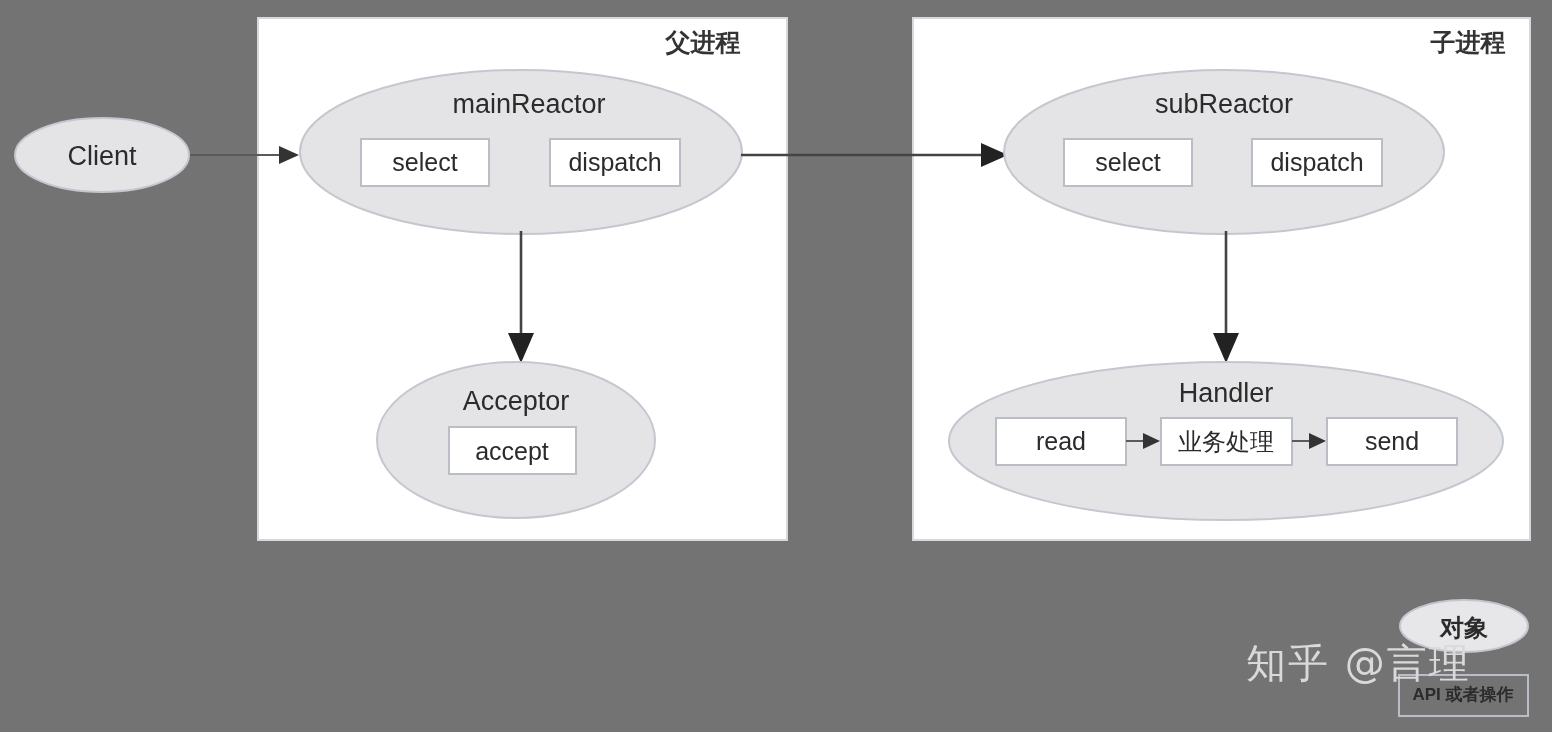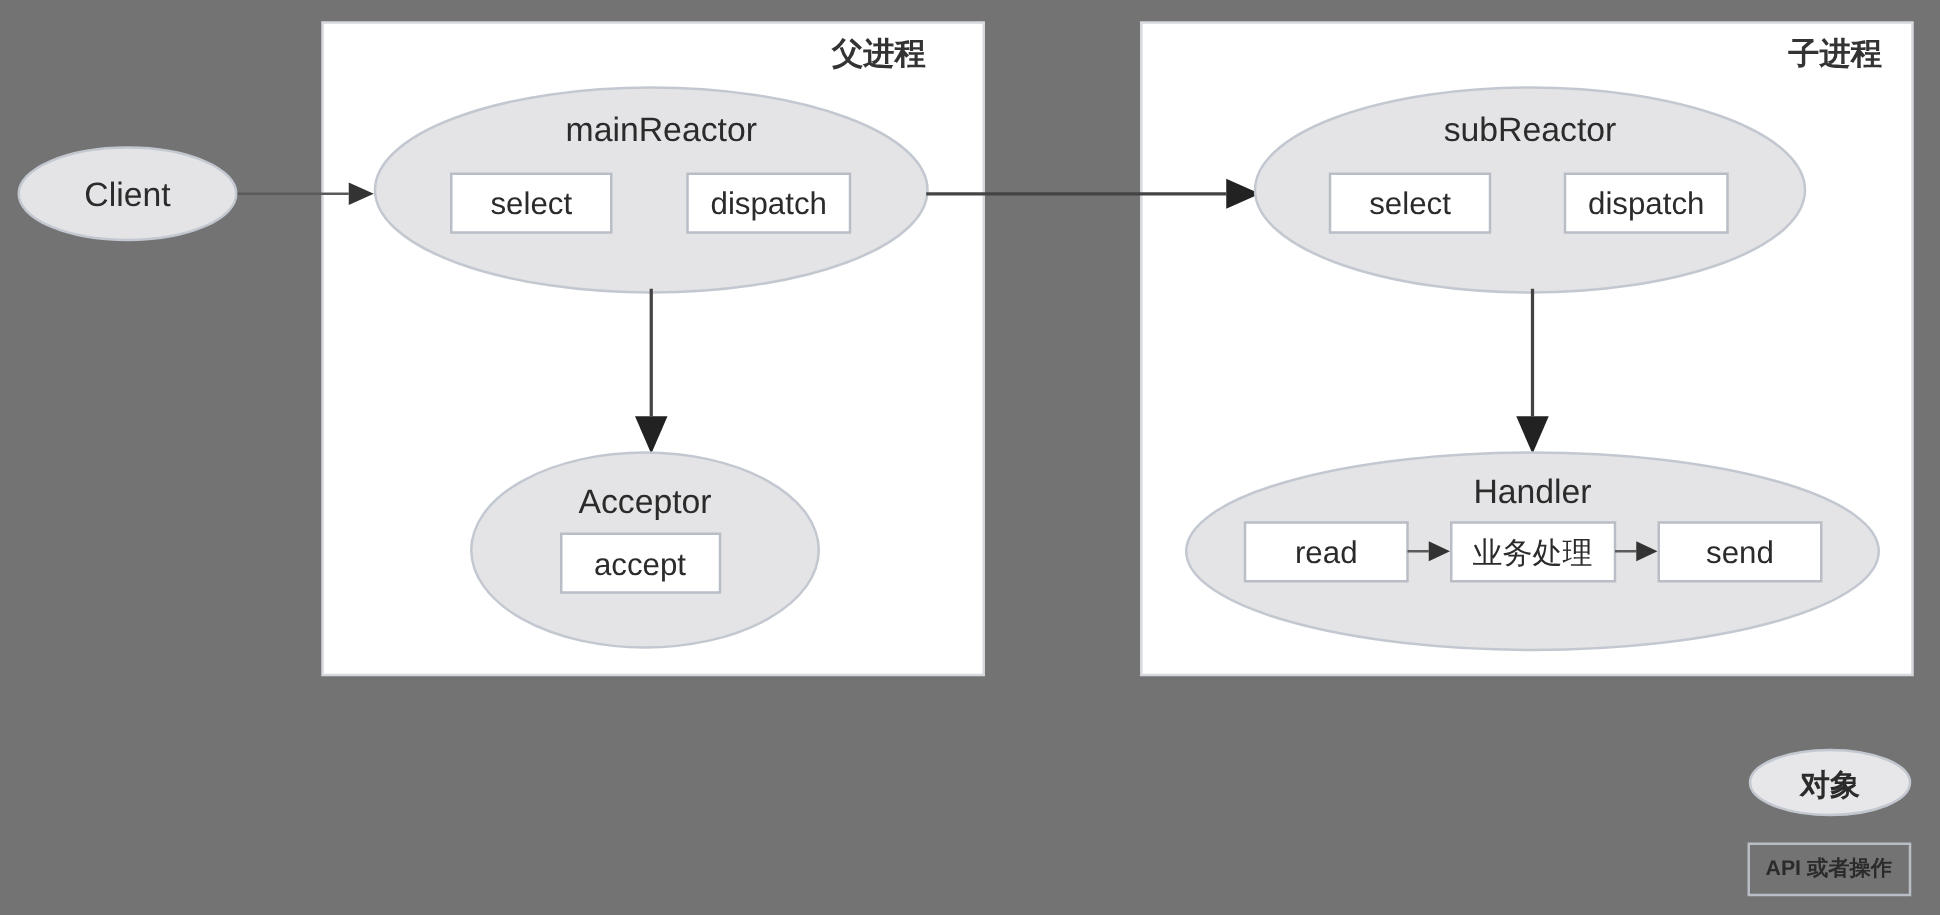--- a/index.html
+++ b/index.html
@@ -178,14 +178,15 @@
     <text class="t-api" x="1392" y="450" text-anchor="middle">send</text>
 
     <ellipse class="ellipse-legend" cx="1464" cy="626" rx="64" ry="26"></ellipse>
     <text class="t-legend-ell" x="1464" y="636" text-anchor="middle">对象</text>
 
     <rect class="api-box-legend" x="1399" y="675" width="129" height="41"></rect>
     <text class="t-legend-box" x="1463" y="700" text-anchor="middle">API 或者操作</text>
 
   </svg>
 
+  <div class="watermark">知乎 @言理</div>
 
 </div>
 
 </body></html>

